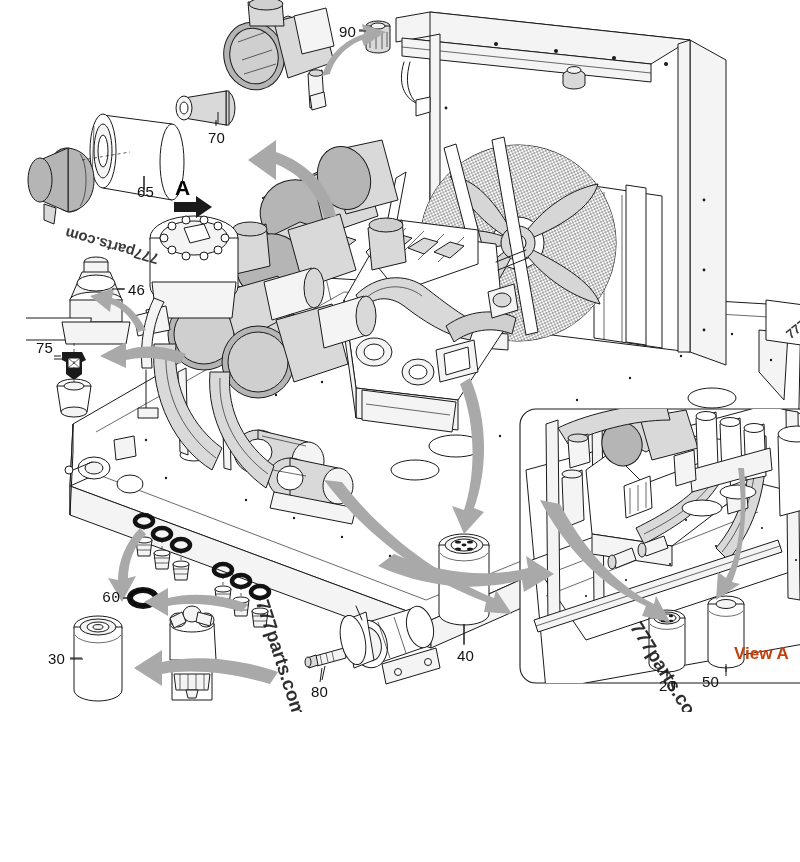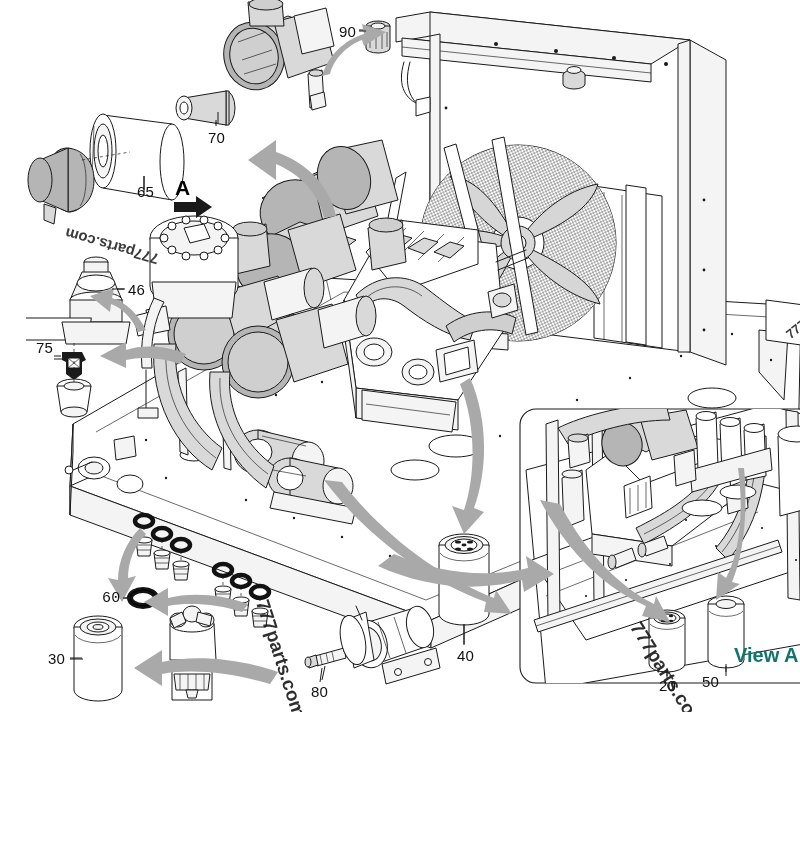--- a/index.html
+++ b/index.html
@@ -21,23 +21,23 @@
     font-size:15px;
     font-weight:400;
     color:#111111;
     letter-spacing:.2px;
     white-space:nowrap;
     line-height:1;
   }
   .viewlabel{
     position:absolute;
     font-family:"Liberation Sans", sans-serif;
-    font-size:20px;
+    font-size:17px;
     font-weight:bold;
-    color:#0f766e;
+    color:#c2410c;
     white-space:nowrap;
   }
   .sectionletter{
     position:absolute;
     font-family:"Liberation Sans", sans-serif;
     font-size:21px;
     font-weight:bold;
     color:#000;
   }
   .watermark{

